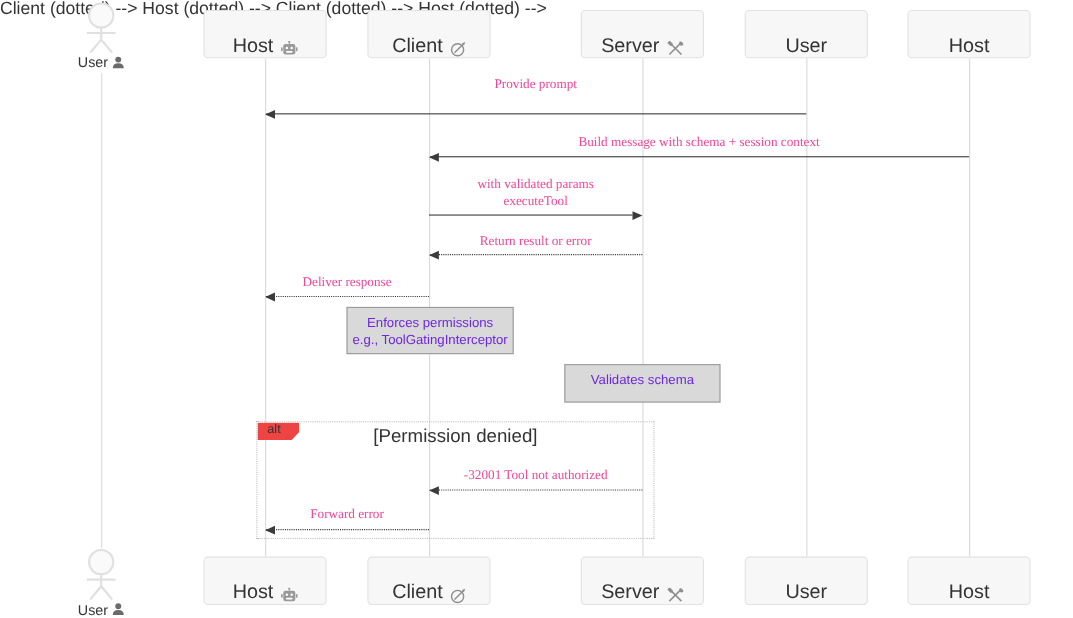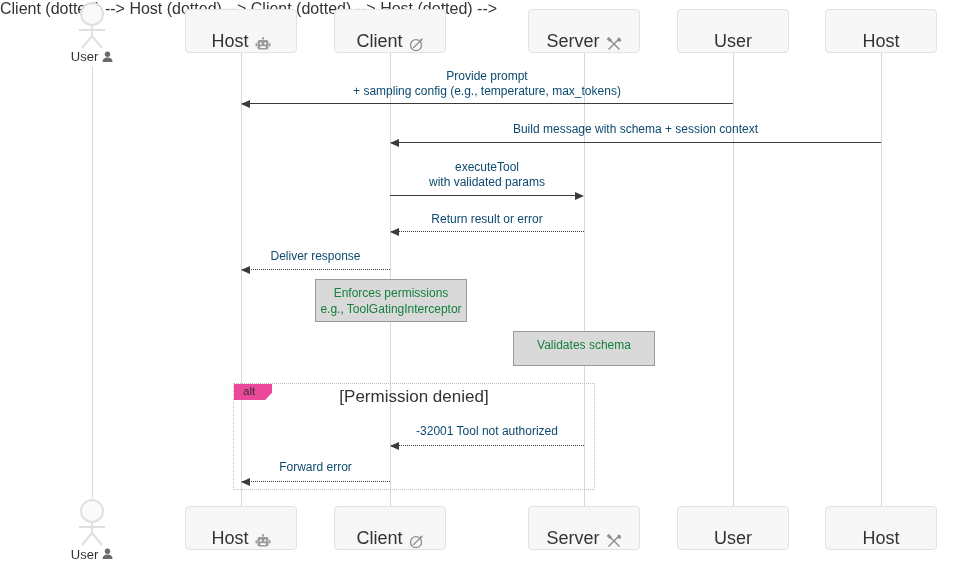--- a/index.html
+++ b/index.html
@@ -9,35 +9,35 @@
   }
   .lifeline{position:absolute;width:1px;background:#d9d9d9;z-index:0;}
   .pbox{
     position:absolute;width:112px;height:44px;box-sizing:border-box;
     background:#f7f7f7;border:1px solid #e2e2e2;border-radius:4px;
     display:flex;align-items:flex-end;justify-content:center;gap:6px;
     font-size:18px;color:#333;z-index:2;
   }
   .icon{display:inline-flex;align-items:center;}
   .mlabel{
-    position:absolute;text-align:center;font-size:12px;line-height:15px;color:#0c4a6e;z-index:2;
+    position:absolute;text-align:center;font-size:12px;line-height:15px;color:#ec4899;z-index:2;font-family:Liberation Serif, serif;
   }
   .mline{position:absolute;height:0;border-top:1.5px solid #3b3b3b;z-index:2;}
   .mline.dotted{border-top-style:dotted;}
   .ahl{position:absolute;width:0;height:0;border-top:4px solid transparent;
        border-bottom:4px solid transparent;border-right:9px solid #3b3b3b;z-index:3;}
   .ahr{position:absolute;width:0;height:0;border-top:4px solid transparent;
        border-bottom:4px solid transparent;border-left:9px solid #3b3b3b;z-index:3;}
   .note{
     position:absolute;box-sizing:border-box;background:#d9d9d9;border:1px solid #999;
-    font-size:12px;line-height:16px;text-align:center;padding-top:5px;color:#15803d;z-index:4;
+    font-size:12px;line-height:16px;text-align:center;padding-top:5px;color:#6d28d9;z-index:4;
   }
   .altbox{position:absolute;border:1px dotted #bfbfbf;box-sizing:border-box;z-index:1;}
   .alttab{
-    position:absolute;left:0;top:0;width:38px;height:16px;background:#ec4899;
+    position:absolute;left:0;top:0;width:38px;height:16px;background:#ef4444;
     clip-path:polygon(0 0,100% 0,100% 55%,82% 100%,0 100%);
     font-size:11.5px;line-height:15px;padding-left:9px;box-sizing:border-box;color:#333;z-index:2;
   }
   .guard{position:absolute;left:0;right:0;top:3px;text-align:center;font-size:17px;color:#333;z-index:2;}
   .actorfig{position:absolute;z-index:2;}
   .actorlabel{
     position:absolute;display:flex;align-items:center;justify-content:center;gap:4px;
     font-size:13px;color:#333;z-index:2;background:#fff;
   }
 </style>
@@ -112,36 +112,35 @@
   <div class="pbox" style="left:677px;top:9px">
     <span>User</span>
   </div>
   <div class="pbox" style="left:825px;top:9px">
     <span>Host</span>
   </div>
 
   
   <div class="mlabel" style="left:241px;top:69px;width:492px">
     <div>Provide prompt</div>
-    <div>+ sampling config (e.g., temperature, max_tokens)</div>
   </div>
   <div class="mline" style="left:242px;top:103px;width:491px"></div>
   <div class="ahl" style="left:241px;top:100px"></div>
 
   
   <div class="mlabel" style="left:390px;top:122px;width:491px">
     <div>Build message with schema + session context</div>
   </div>
   <div class="mline" style="left:391px;top:142px;width:490px"></div>
   <div class="ahl" style="left:390px;top:139px"></div>
 
   
   <div class="mlabel" style="left:390px;top:160px;width:194px">
+    <div>with validated params</div>
     <div>executeTool</div>
-    <div>with validated params</div>
   </div>
   <div class="mline" style="left:390px;top:195px;width:185px"></div>
   <div class="ahr" style="left:575px;top:192px"></div>
 
    Client (dotted) --&gt;
   <div class="mlabel" style="left:390px;top:212px;width:194px">
     <div>Return result or error</div>
   </div>
   <div class="mline dotted" style="left:391px;top:231px;width:193px"></div>
   <div class="ahl" style="left:390px;top:228px"></div>

